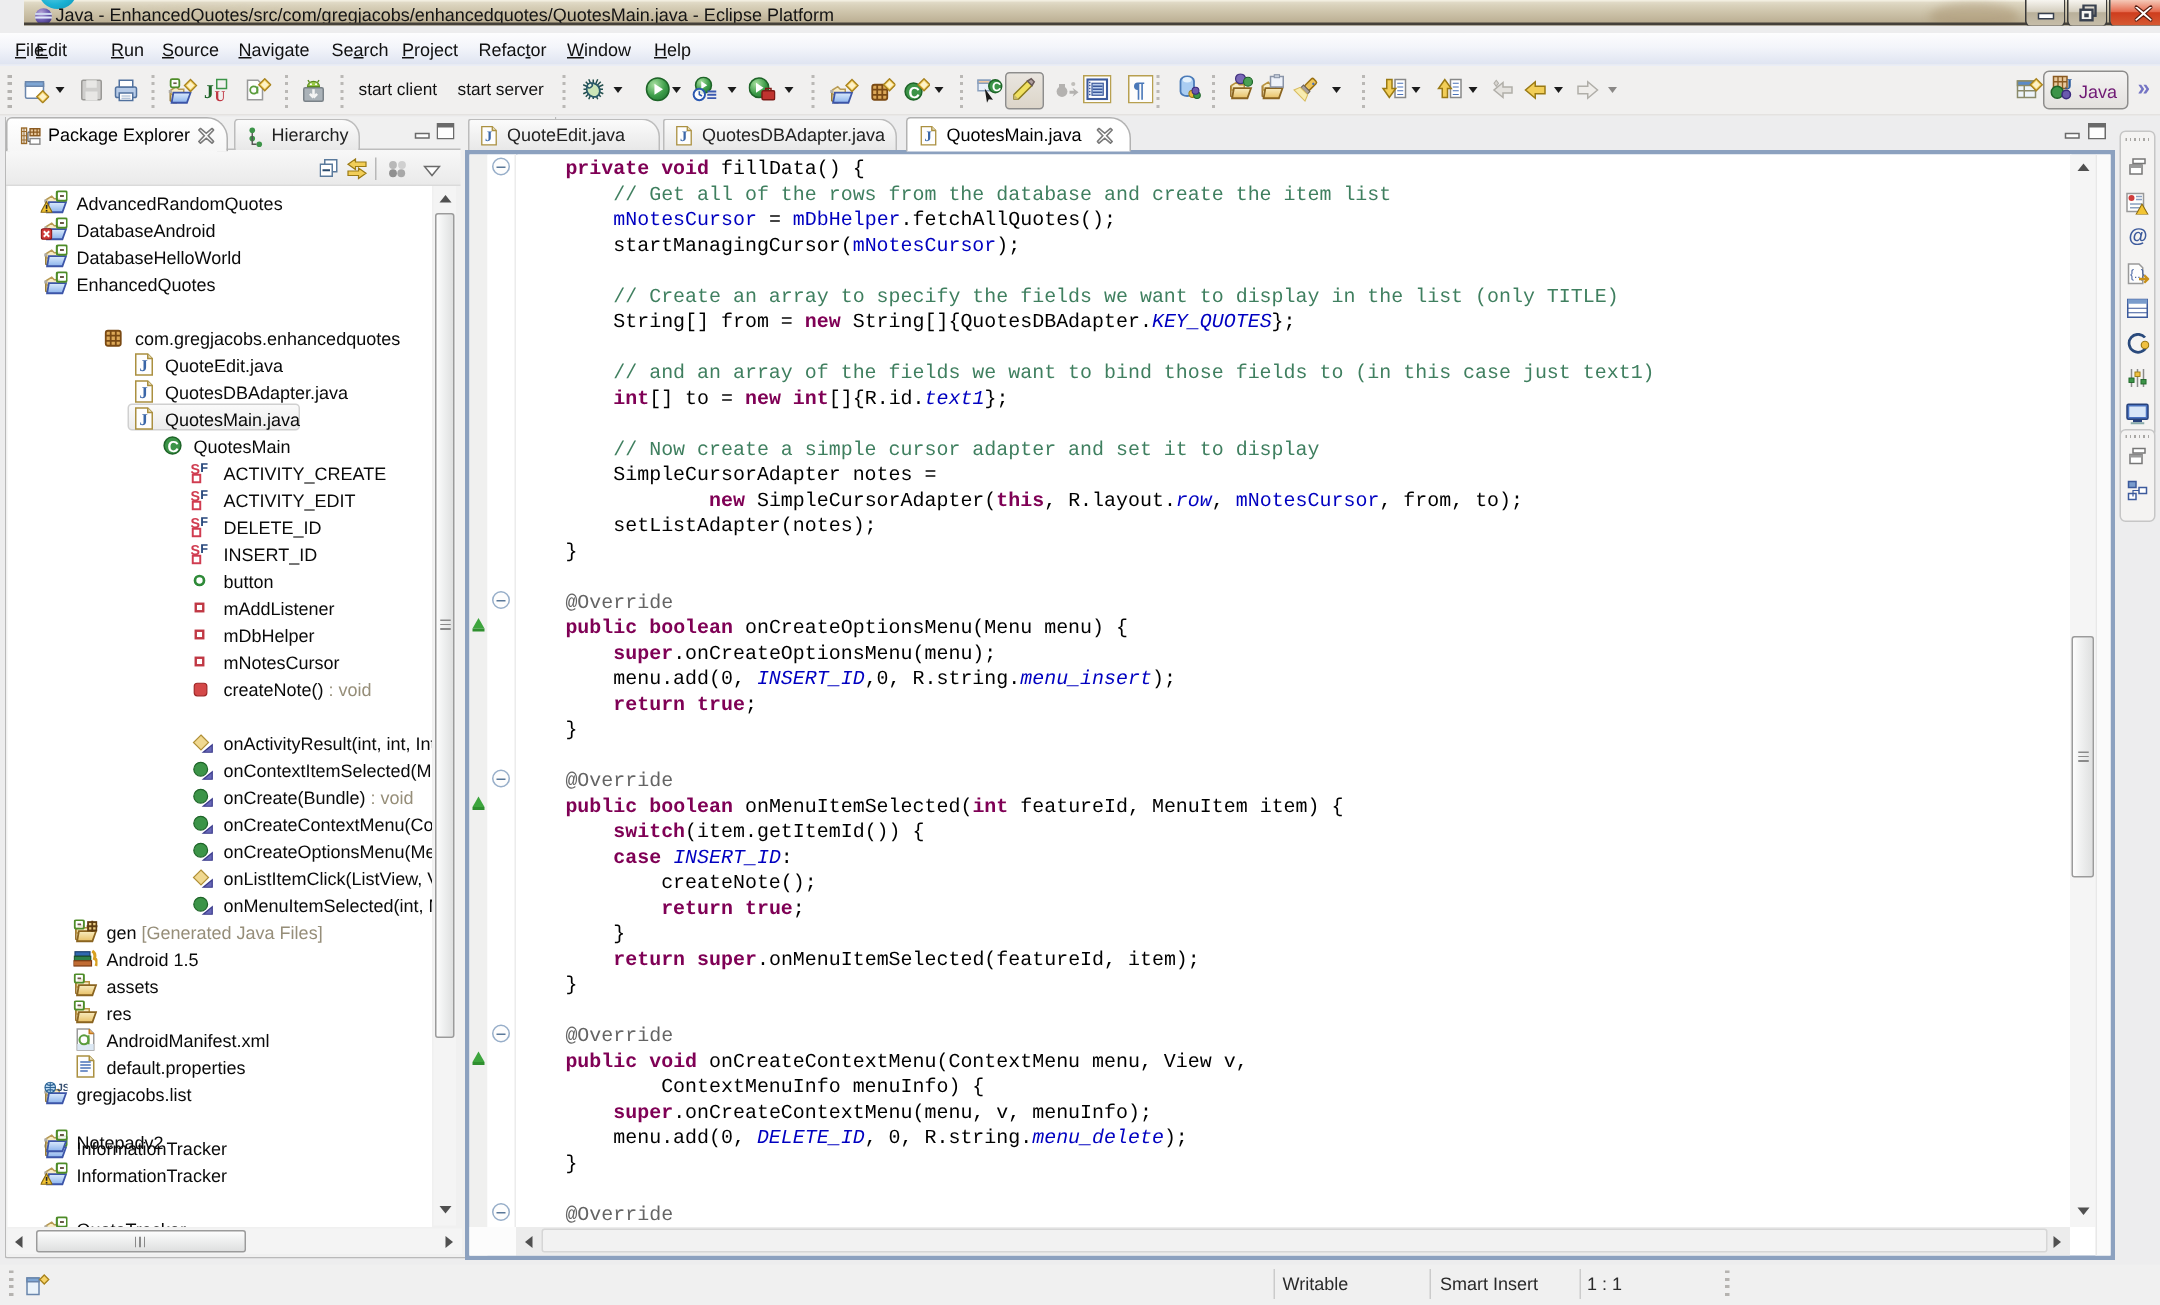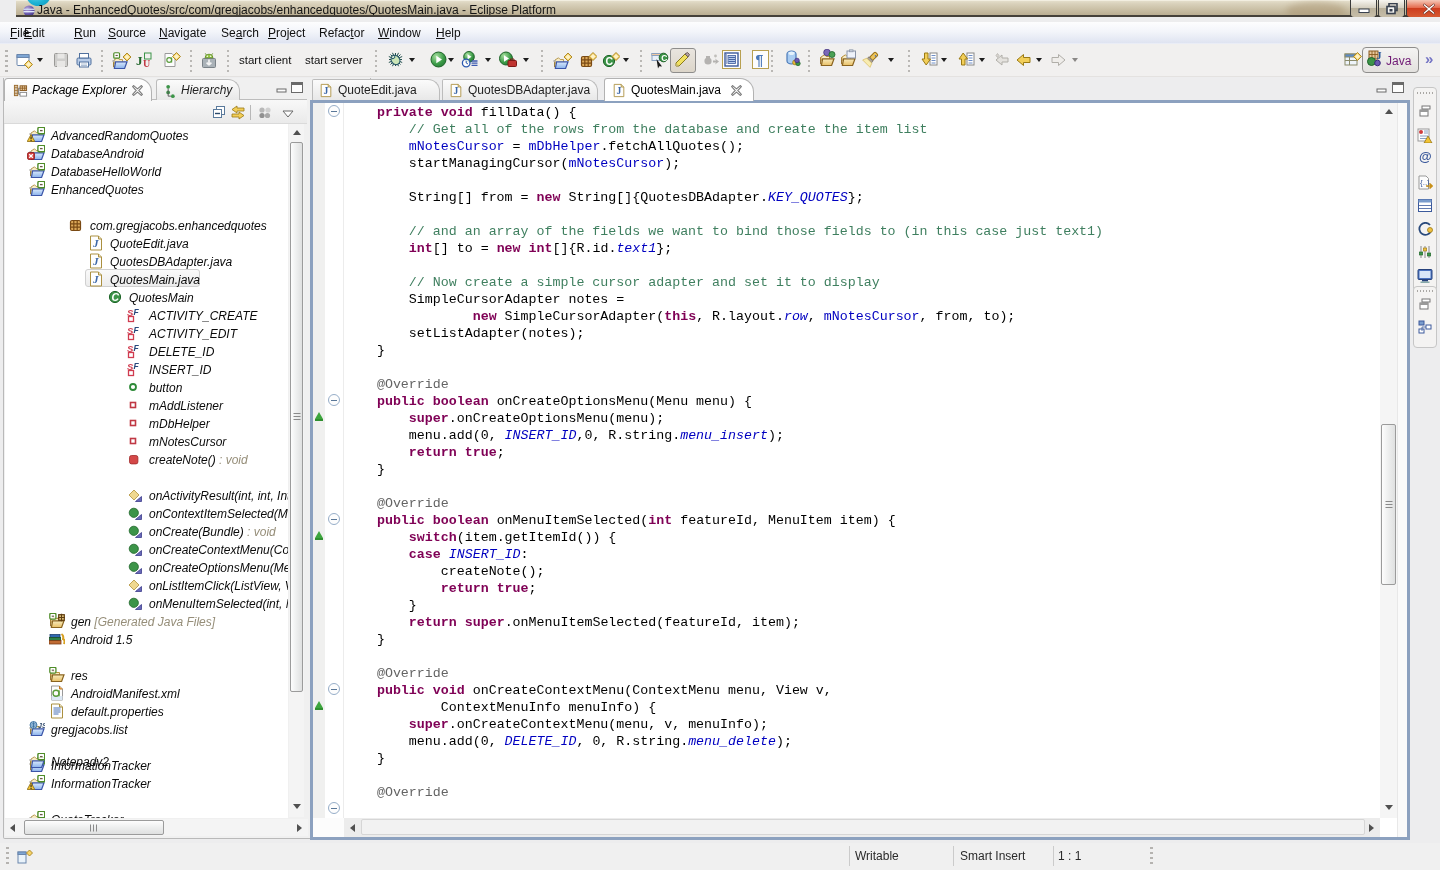--- a/index.html
+++ b/index.html
@@ -24,21 +24,21 @@
 #menubar u { text-decoration:underline; }
 #toolbar { position:absolute; left:0; top:44px; width:1440px; height:33px; background:#f1f0ef; border-bottom:1px solid #e4e2e0; }
 .tsep { position:absolute; top:6px; width:2px; height:22px;
   background-image:repeating-linear-gradient(180deg,#bab8b5 0 2px,transparent 2px 5px); }
 .thandle { position:absolute; top:6px; width:3px; height:22px;
   background-image:repeating-linear-gradient(180deg,#b5b3b0 0 2px,transparent 2px 5px); }
 .ticon { position:absolute; top:6px; }
 .tdd { position:absolute; top:14px; width:0; height:0; border-left:3.5px solid transparent; border-right:3.5px solid transparent; border-top:4px solid #1c1c1c; }
 .tddg { border-top-color:#8a8886; }
 .tlabel { position:absolute; top:10px; font-size:11.5px; color:#111; }
-#pkgpanel { position:absolute; left:3px; top:78px; width:368px; height:761px; border:1px solid #b9b9b9; border-top:none; border-radius:0 0 2px 2px; background:#f0f0f0;font-style:italic; }
+#pkgpanel { position:absolute; left:3px; top:78px; width:368px; height:761px; border:1px solid #b9b9b9; border-top:none; border-radius:0 0 2px 2px; background:#f0f0f0; }
 #pkgtree { position:absolute; left:1px; top:46px; width:283px; height:694px; background:#fff; overflow:hidden; }
 .trow { position:absolute; left:0; height:18px; width:300px; font-size:12px; color:#0a0a0a; white-space:nowrap; }
 .trow .lbl { position:absolute; top:2.5px; }
 .trow svg { position:absolute; top:1px; }
 .graysfx { color:#968e79; }
 #seltree { position:absolute; border:1px solid #d0d0d0; border-radius:3px;
   background:linear-gradient(180deg,#fafafa,#ececec); }
 #editorpanel { position:absolute; left:312px; top:78px; width:1098px; height:763px; }
 #edbox { position:absolute; left:-2px; top:22px; width:1100px; height:740px; background:#8ca1bf; }
 #edinner { position:absolute; left:3px; top:3px; width:1094px; height:734px; background:#ffffff; }
@@ -683,20 +683,26 @@
             <use href="#sym-genf"></use>
           </svg>
           <span class="lbl" style="left:66px">gen <span class="graysfx">[Generated Java Files]</span></span>
         </div>
 <div class="trow" style="top:506px">
           <svg style="left:44px" width="16" height="16" viewBox="0 0 16 16">
             <use href="#sym-lib"></use>
           </svg>
           <span class="lbl" style="left:66px">Android 1.5</span>
         </div>
+<div class="trow" style="top:524px">
+          <svg style="left:44px" width="16" height="16" viewBox="0 0 16 16">
+            <use href="#sym-afolder"></use>
+          </svg>
+          <span class="lbl" style="left:66px">assets</span>
+        </div>
 <div class="trow" style="top:542px">
           <svg style="left:44px" width="16" height="16" viewBox="0 0 16 16">
             <use href="#sym-afolder"></use>
           </svg>
           <span class="lbl" style="left:66px">res</span>
         </div>
 <div class="trow" style="top:560px">
           <svg style="left:44px" width="16" height="16" viewBox="0 0 16 16">
             <use href="#sym-axml"></use>
           </svg>
@@ -797,20 +803,21 @@
 <div class="foldm" style="top:410px"></div>
 <div class="foldm" style="top:580px"></div>
 <div class="foldm" style="top:699px"></div>
           </div>
     <div id="codearea">
             <pre id="code">    <b>private</b> <b>void</b> fillData() {
         <span class="c">// Get all of the rows from the database and create the item list</span>
         <span class="f">mNotesCursor</span> = <span class="f">mDbHelper</span>.fetchAllQuotes();
         startManagingCursor(<span class="f">mNotesCursor</span>);
 
+        <span class="c">// Create an array to specify the fields we want to display in the list (only TITLE)</span>
         String[] from = <b>new</b> String[]{QuotesDBAdapter.<span class="s">KEY_QUOTES</span>};
 
         <span class="c">// and an array of the fields we want to bind those fields to (in this case just text1)</span>
         <b>int</b>[] to = <b>new</b> <b>int</b>[]{R.id.<span class="s">text1</span>};
 
         <span class="c">// Now create a simple cursor adapter and set it to display</span>
         SimpleCursorAdapter notes = 
                 <b>new</b> SimpleCursorAdapter(<b>this</b>, R.layout.<span class="s">row</span>, <span class="f">mNotesCursor</span>, from, to);
         setListAdapter(notes);
     }

